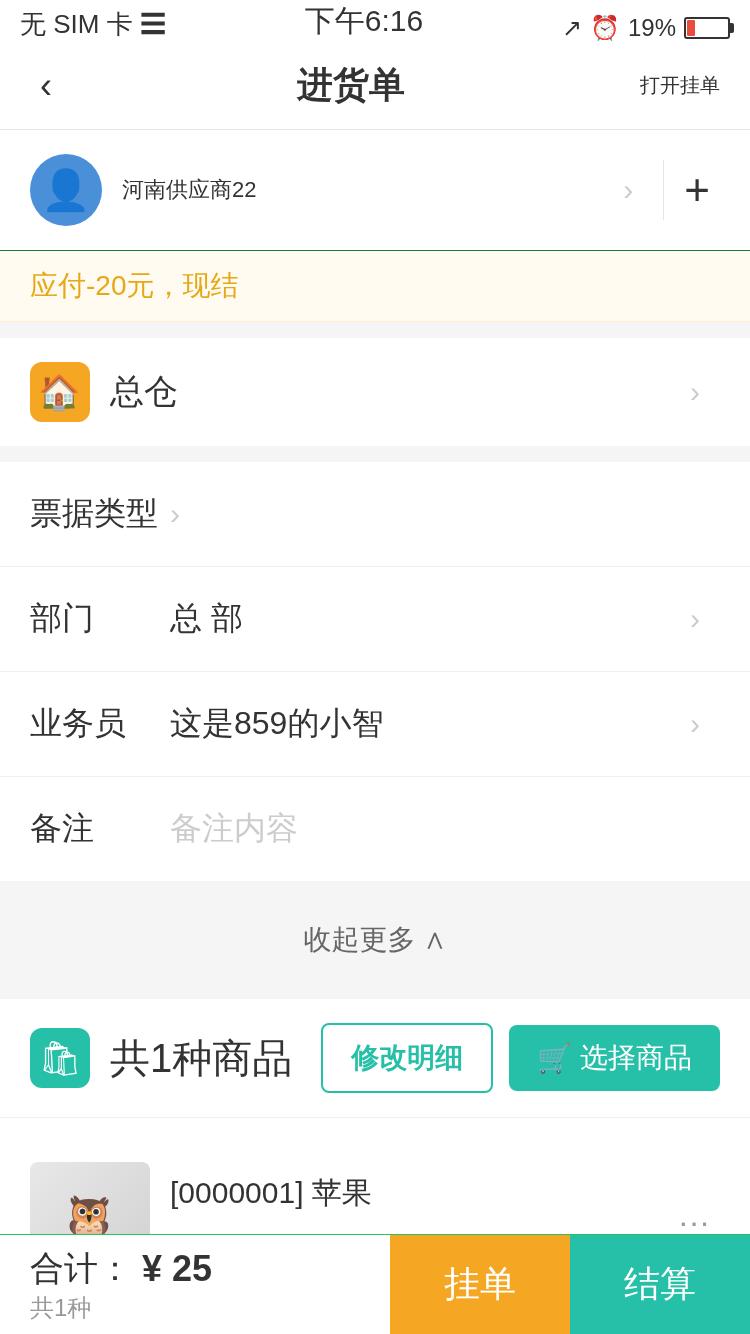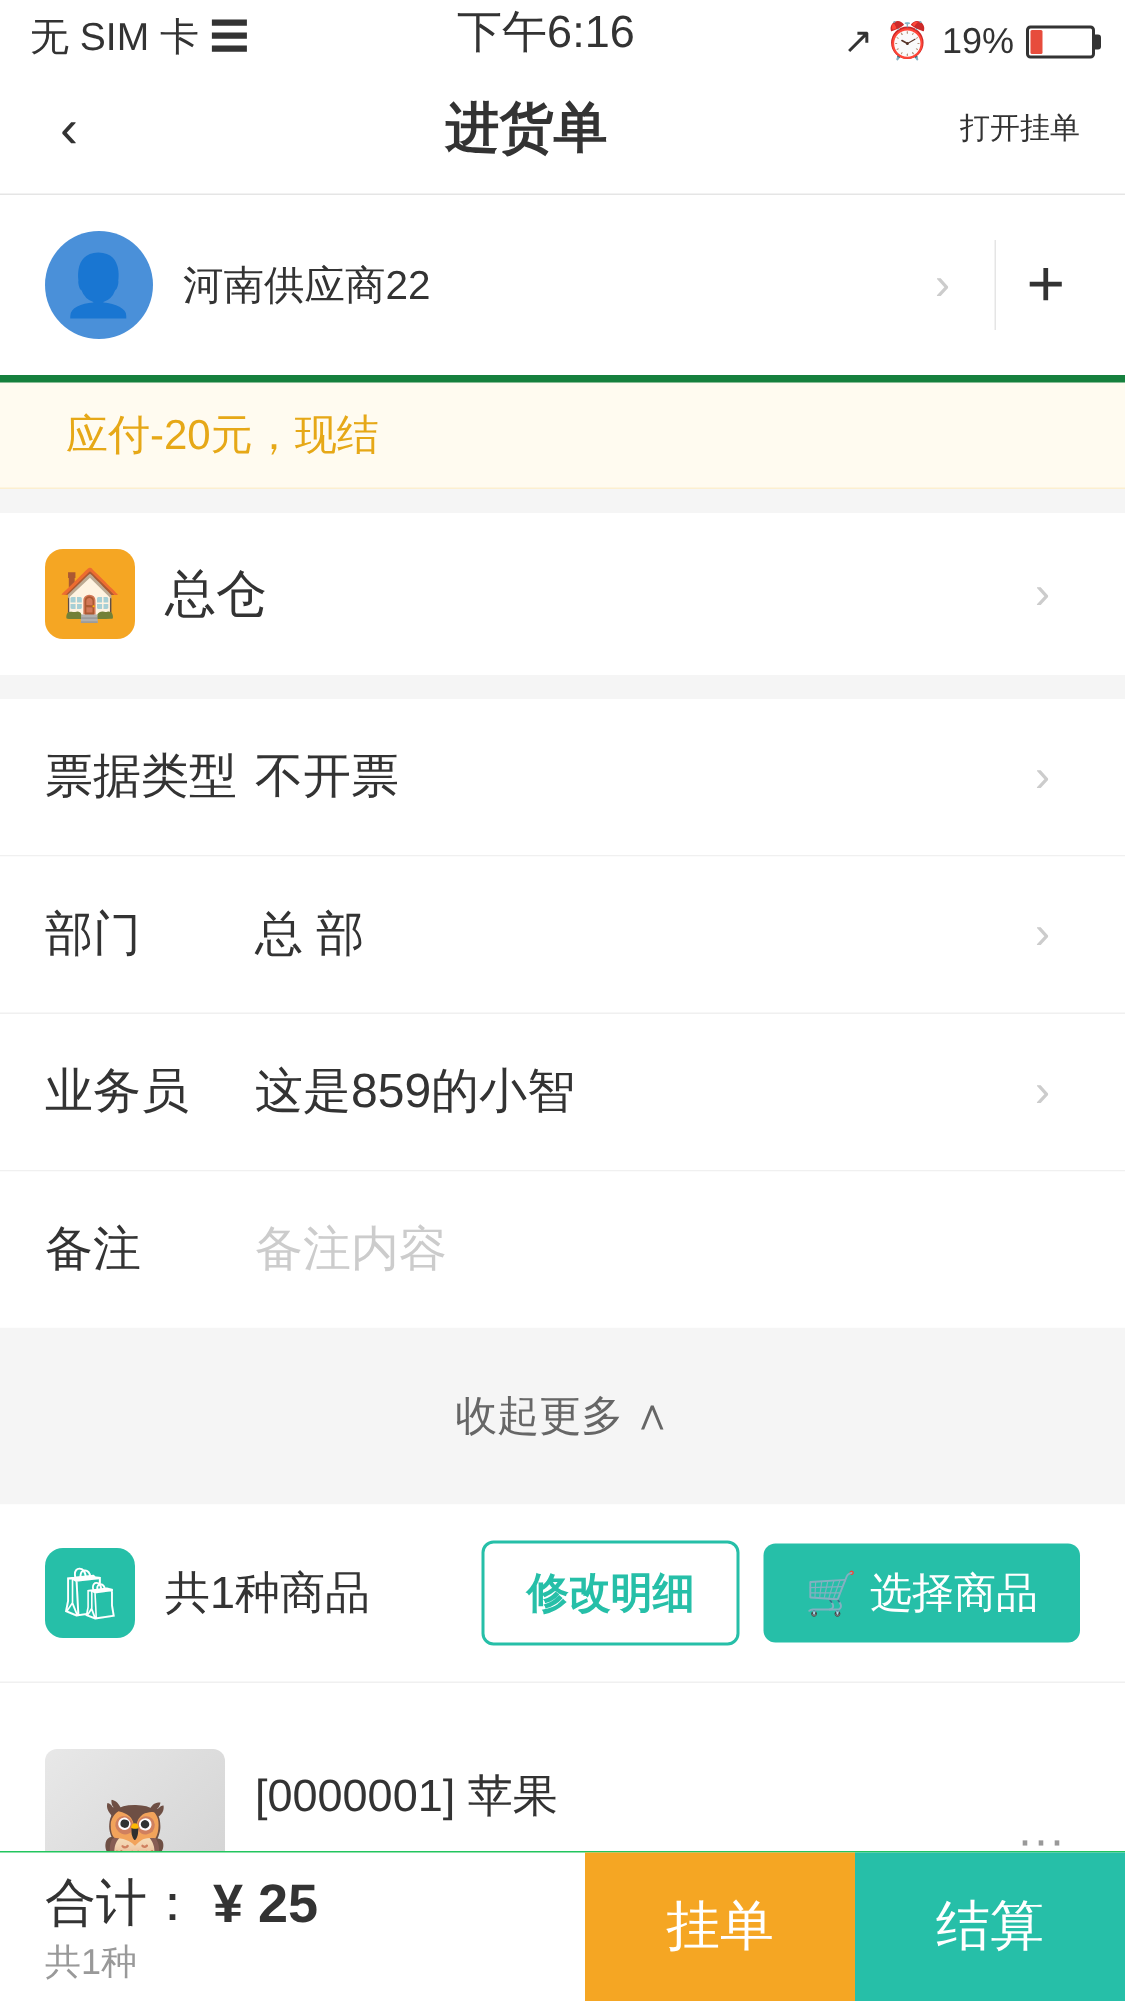--- a/index.html
+++ b/index.html
@@ -82,45 +82,45 @@
       padding: 24px 30px;
       border-bottom: none;
     }
     .supplier-avatar {
       width: 72px; height: 72px; border-radius: 50%; background: #4a90d9;
       display: flex; align-items: center; justify-content: center;
       color: #fff; font-size: 40px; margin-right: 20px; flex-shrink: 0;
     }
     .supplier-name {
       flex: 1;
-      font-size: 27px;
+      font-size: 22px;
       color: #333;
     }
     .chevron-right {
       color: #ccc;
       font-size: 30px;
       margin-right: 20px;
     }
     .plus-btn {
       font-size: 44px;
       color: #333;
       cursor: pointer;
       padding: 0 10px;
     }
     .divider-v {
       width: 1px; height: 60px; background: #e5e5e5; margin: 0 10px;
     }
 
     
     .warning-banner {
       background: #fffbf0;
-      padding: 16px 44px;
+      padding: 16px 30px;
       color: #e6a817;
       font-size: 28px;
-      border-top: 5px solid #15803d;
+      border-top: 1px solid #15803d;
       border-bottom: 1px solid #fcefd0;
     }
 
     
     .warehouse-row {
       display: flex;
       align-items: center;
       padding: 24px 30px;
       background: #fff;
     }
@@ -180,21 +180,21 @@
       background: #fff;
       border-bottom: 1px solid #f0f0f0;
     }
     .products-icon {
       width: 60px; height: 60px; border-radius: 12px; background: #26bfa8;
       display: flex; align-items: center; justify-content: center;
       color: #fff; font-size: 34px; margin-right: 20px;
     }
     .products-count {
       flex: 1;
-      font-size: 30px;
+      font-size: 40px;
       color: #333;
     }
     .btn-outline {
       border: 2px solid #26bfa8;
       color: #26bfa8;
       background: #fff;
       border-radius: 8px;
       padding: 14px 28px;
       font-size: 28px;
       cursor: pointer;
@@ -352,21 +352,20 @@
         <span>🏠</span>
       </div>
       <span class="warehouse-name">总仓</span>
       <span class="chevron-right">›</span>
     </div>
   </div>
 
   <div class="section">
     <div class="form-row">
       <span class="form-label">票据类型</span>
-      <span class="form-value">不开票</span>
       <span class="chevron-right">›</span>
     </div>
     <div class="form-row">
       <span class="form-label">部门</span>
       <span class="form-value">总 部</span>
       <span class="chevron-right">›</span>
     </div>
     <div class="form-row">
       <span class="form-label">业务员</span>
       <span class="form-value">这是859的小智</span>

